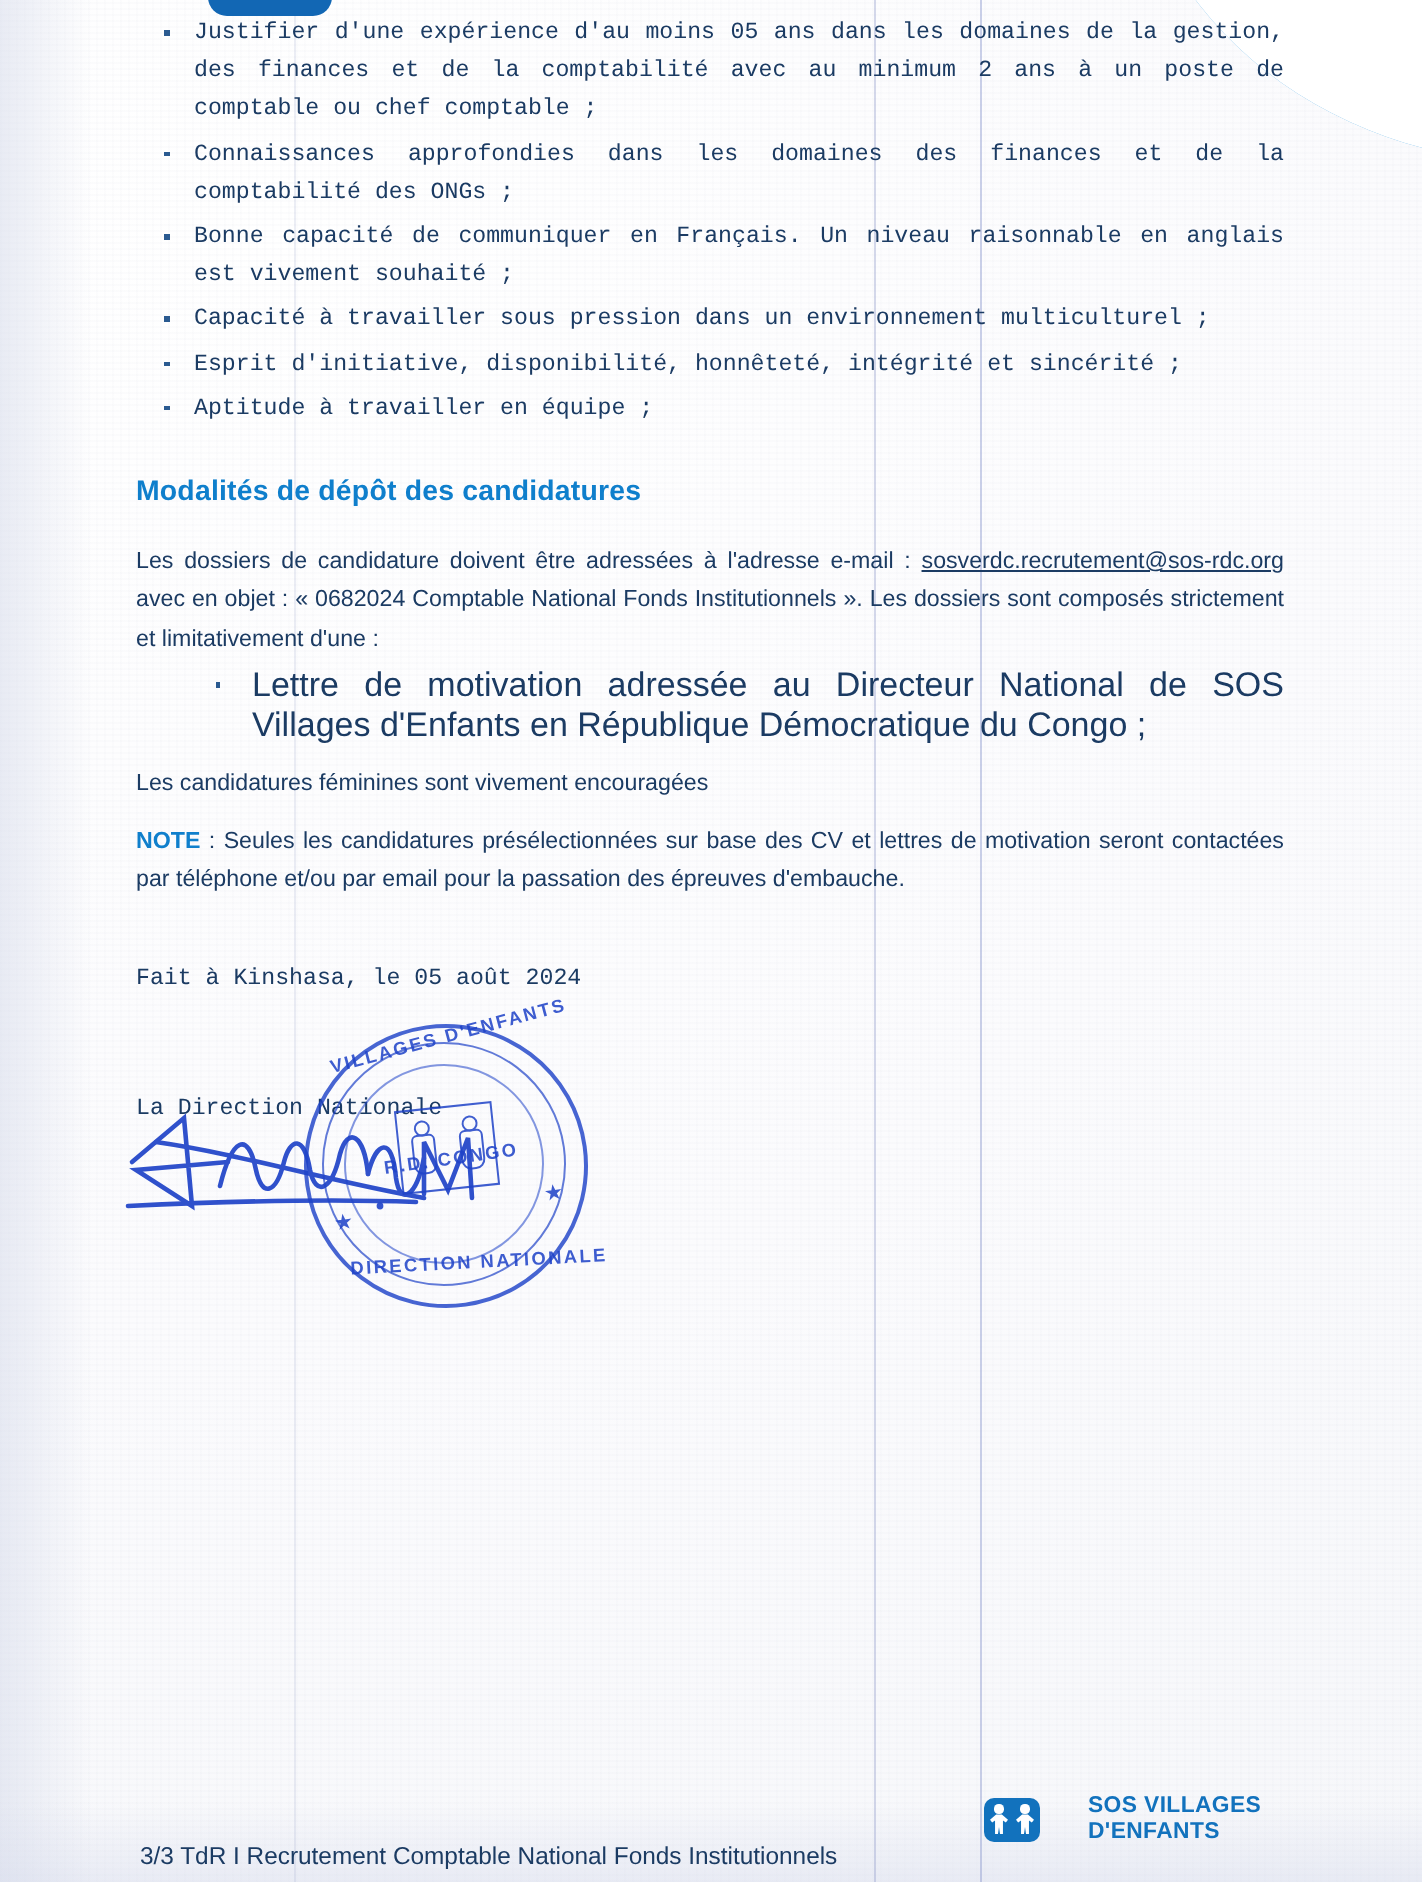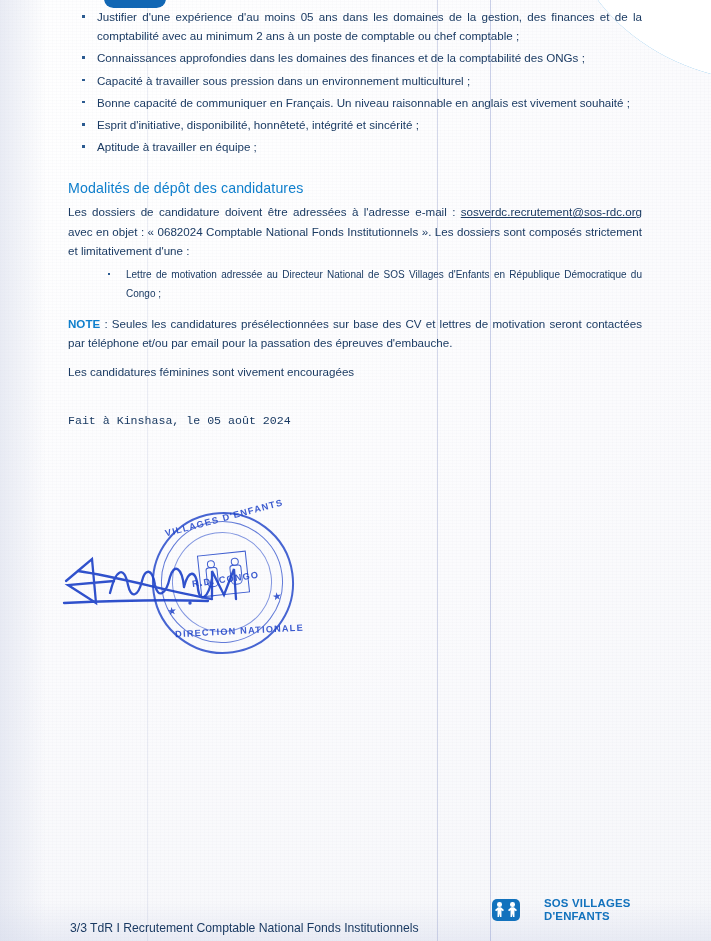--- a/index.html
+++ b/index.html
@@ -53,41 +53,41 @@
   
   .top-pill{
     position:absolute;left:104px;top:-11px;
     width:62px;height:19px;border-radius:10px;
     background:#1267b4;
   }
 
   
   .content{position:absolute;left:68px;top:0;width:574px;}
 
-  ul.blist{list-style:none;margin:0;padding:0;}
+  ul.blist{list-style:none;margin:0;padding:0;font-family:Liberation Mono, monospace;}
   ul.blist > li{
     position:relative;
     padding-left:29px;
     font-size:11.6px;
     line-height:19.2px;
     margin-bottom:3px;
     text-align:justify;
     color:#1b3b63;
   }
   ul.blist > li::before{
     content:"";position:absolute;left:14px;top:8px;
     width:2.6px;height:2.6px;background:#2a5a90;
   }
   ul.blist.top-list{padding-top:7px;}
 
   h2.section{
     font-size:14.2px;
-    font-weight:normal;
+    font-weight:bold;
     color:#0f7fcc;
-    margin:24px 0 6px 0;
+    margin:24px 0 17px 0;
     letter-spacing:.1px;
   }
 
   p.para{
     font-size:11.6px;
     line-height:19.4px;
     margin:0 0 9px 0;
     text-align:justify;
     color:#1b3b63;
   }
@@ -95,21 +95,21 @@
 
   .mail-link{color:#1b3b63;text-decoration:underline;}
   .bold{font-weight:normal;}
   .note-tag{color:#0f7fcc;font-weight:bold;}
 
   
   ul.sublist{list-style:none;margin:2px 0 10px 0;padding:0;}
   ul.sublist > li{
     position:relative;
     padding-left:58px;
-    font-size:10px;
+    font-size:17px;
     line-height:19.6px;
     text-align:justify;
     margin-bottom:2px;
     color:#1b3b63;
   }
   ul.sublist > li::before{
     content:"";position:absolute;left:40px;top:8px;
     width:2.4px;height:2.4px;background:#2a5a90;
   }
 
@@ -212,42 +212,43 @@
   <div class="fold f2"></div>
 
   <div class="corner-arc"></div>
   <div class="top-pill"></div>
 
   <div class="content">
 
     <ul class="blist top-list">
       <li>Justifier d'une expérience d'au moins 05 ans dans les domaines de la gestion, des finances et de la comptabilité avec au minimum 2 ans à un poste de comptable ou chef comptable ;</li>
       <li>Connaissances approfondies dans les domaines des finances et de la comptabilité des ONGs ;</li>
+      <li>Bonne capacité de communiquer en Français.  Un niveau raisonnable en anglais est vivement souhaité ;</li>
       <li>Capacité à travailler sous pression dans un environnement multiculturel ;</li>
-      <li>Bonne capacité de communiquer en Français.  Un niveau raisonnable en anglais est vivement souhaité ;</li>
       <li>Esprit d'initiative, disponibilité, honnêteté, intégrité et sincérité ;</li>
       <li>Aptitude à travailler en équipe ;</li>
     </ul>
 
     <h2 class="section">Modalités de dépôt des candidatures</h2>
 
     <p class="para tight"><span>Les dossiers de candidature doivent être adressées à l'adresse e-mail : </span><a class="mail-link" href="#">sosverdc.recrutement@sos-rdc.org</a><span> avec en objet : </span><span class="bold">« 0682024 Comptable National Fonds Institutionnels ».</span><span> Les dossiers sont composés strictement et limitativement d'une :</span></p>
 
     <ul class="sublist">
       <li>Lettre de motivation adressée au Directeur National de SOS Villages d'Enfants en République Démocratique du Congo ;</li>
     </ul>
 
 
+    <p class="para">Les candidatures féminines sont vivement encouragées</p>
+
     <p class="para"><span class="note-tag">NOTE</span><span> : </span><span>Seules les candidatures présélectionnées sur base des CV et lettres de motivation seront contactées par téléphone et/ou par email pour la passation des épreuves d'embauche.</span></p>
-
-    <p class="para">Les candidatures féminines sont vivement encouragées</p>
 
     <div class="sig-block">
       <div class="sig-line">Fait à Kinshasa, le 05 août 2024</div>
       <div class="sig-spacer"></div>
+      <div class="sig-line">La Direction Nationale</div>
     </div>
 
   </div>
 
   <div class="signature">
     <svg width="230" height="62" viewBox="0 0 230 62" fill="none">
       <g stroke="#1f43c8" stroke-width="2.3" stroke-linecap="round" fill="none" opacity="0.92">
         <path d="M4 30 L30 8 L34 52 L6 34 L52 30"></path>
         <path d="M48 42 C54 18, 62 14, 66 34 C69 48, 76 46, 80 30 C83 18, 90 16, 93 34 C96 48, 104 44, 108 26 C112 12, 120 16, 122 36"></path>
         <path d="M122 36 C126 20, 134 16, 136 38 C138 52, 146 48, 150 28"></path>

